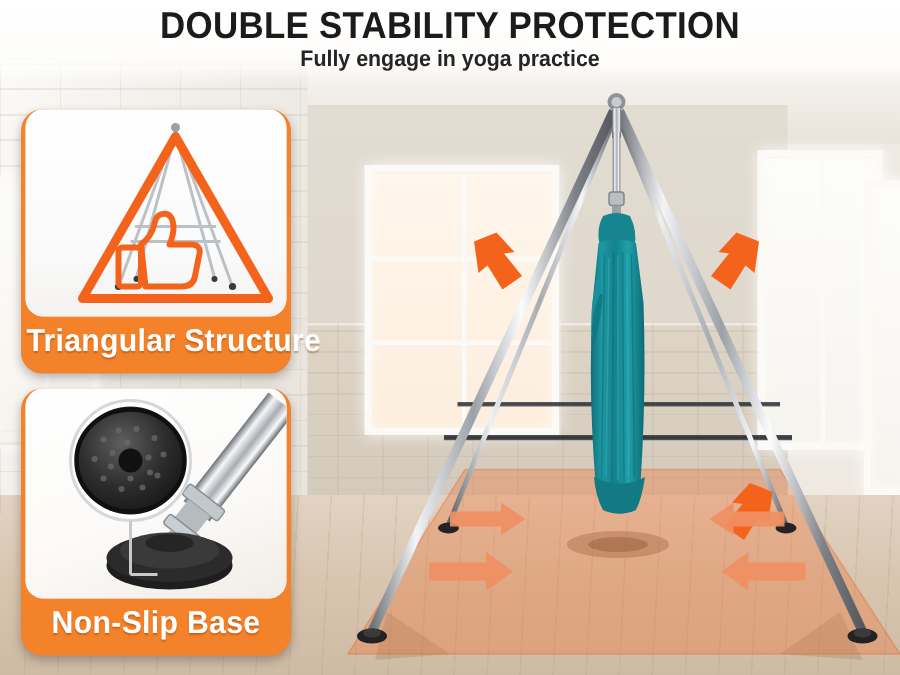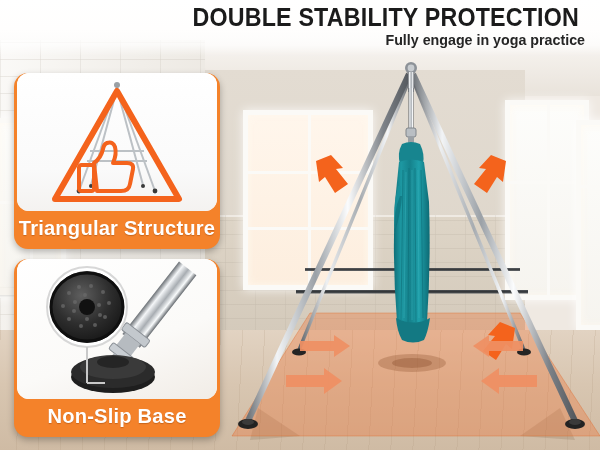--- a/index.html
+++ b/index.html
@@ -46,27 +46,27 @@
 
   
   .ground-overlay{position:absolute;left:0;top:0;width:600px;height:450px;pointer-events:none;}
 
   
   .stand{position:absolute;left:0;top:0;width:600px;height:450px;}
 
   
   .header{position:absolute;left:0;top:0;width:600px;height:56px;
     background:linear-gradient(180deg,#ffffff 0%,#fffefd 52%,rgba(255,255,255,.72) 80%,rgba(255,255,255,0) 100%);
-    text-align:right;z-index:40;}
+    text-align:center;z-index:40;}
   .title{margin:0;padding-top:4px;font-size:25px;line-height:27px;font-weight:bold;
     color:#1b1b1b;letter-spacing:.2px;transform:scaleX(.93);}
   .subtitle{margin:0;font-size:15px;line-height:18px;font-weight:bold;color:#252525;transform:scaleX(.95);}
 
   
-  .callouts{position:absolute;left:14px;top:70px;width:206px;z-index:45;}
+  .callouts{position:absolute;left:14px;top:70px;width:180px;z-index:45;}
   .card{position:relative;margin-bottom:10px;border-radius:14px;
     background:#f4822a;box-shadow:0 3px 7px rgba(0,0,0,.28);padding:0 0 4px 0;}
   .card-img{position:relative;height:138px;margin:3px 3px 0 3px;border-radius:12px;
     background:#ffffff;overflow:hidden;}
   .card-label{height:34px;line-height:34px;text-align:center;color:#ffffff;
     font-size:21px;font-weight:bold;letter-spacing:.2px;transform:scaleX(.96);
     text-shadow:0 1px 1px rgba(120,48,0,.35);white-space:nowrap;}
   .card2 .card-img{height:140px;}
 
   

